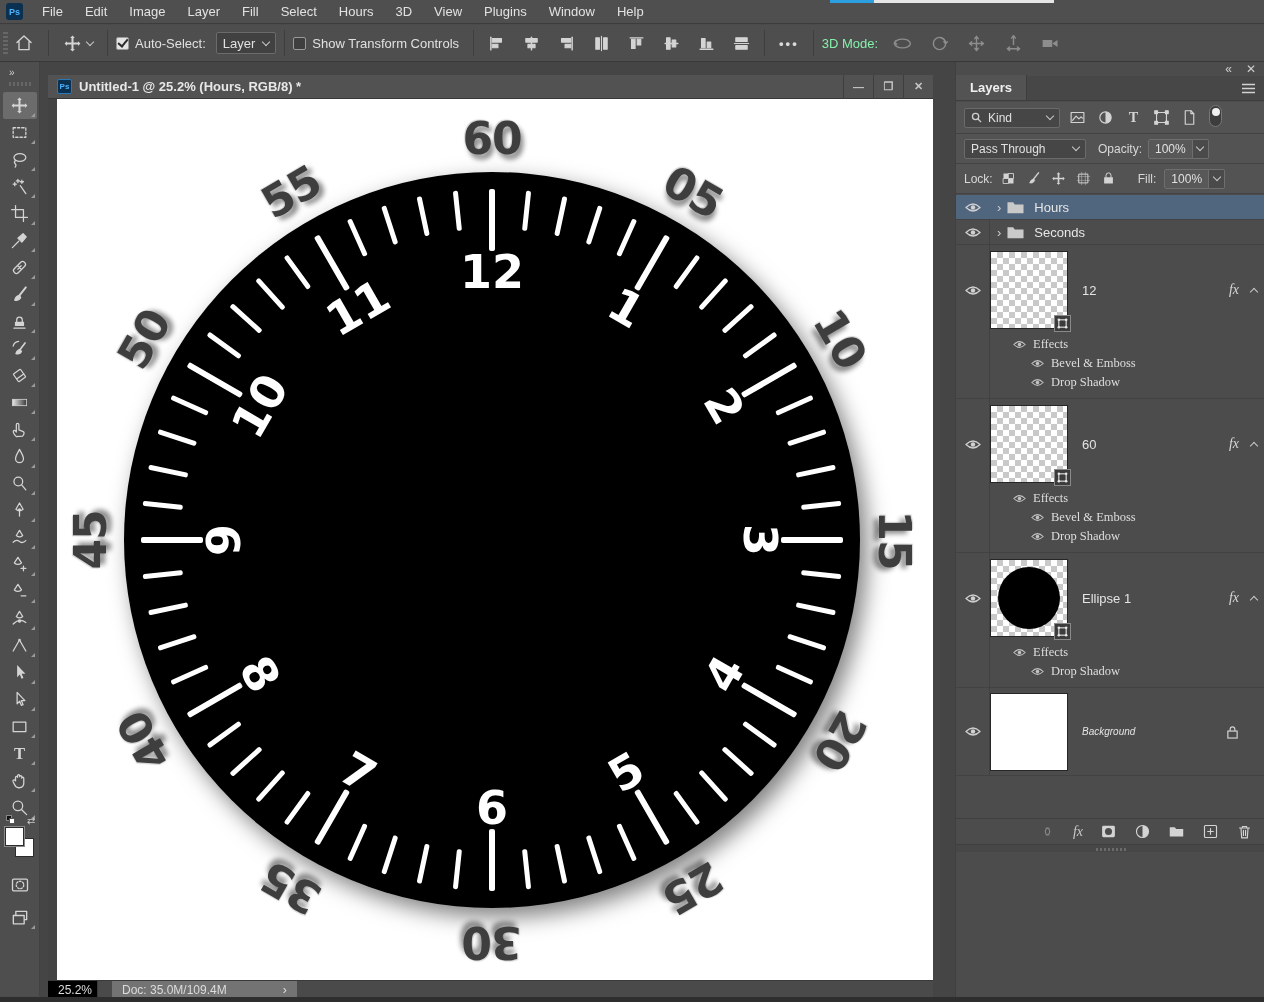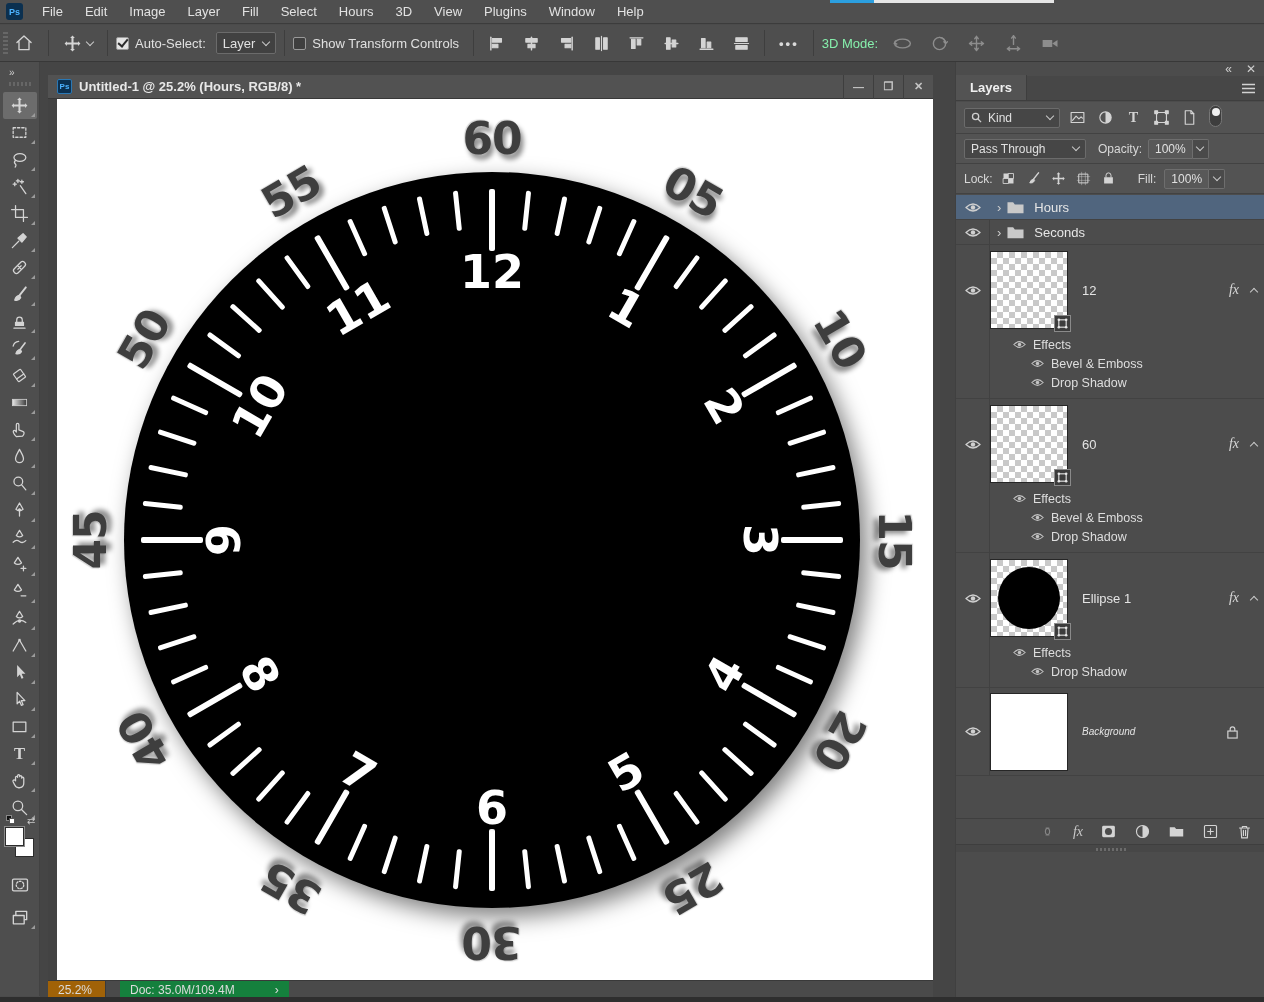--- a/index.html
+++ b/index.html
@@ -73,22 +73,22 @@
     background:#000; box-shadow:7px 9px 22px rgba(0,0,0,0.5); }
   .tick { position:absolute; left:50%; top:50%; background:#fff; border-radius:2px; }
   .clock-num { position:absolute; left:50%; top:50%; font-family:"DejaVu Sans", sans-serif; font-weight:bold;
     white-space:nowrap; }
   .hour-num { color:#fff; font-size:46px; text-shadow:2px 3px 4px rgba(0,0,0,0.55); }
   .sec-num { color:#3e3e3e; font-size:44px; letter-spacing:-1px;
     text-shadow:3px 5px 5px rgba(0,0,0,0.45), -1px -1px 1px rgba(130,130,130,0.35); }
 
   #doc-statusbar { position:absolute; left:0; bottom:0; width:885px; height:18px; background:#4a4a4a;
     border-top:1px solid #393939; display:flex; align-items:center; font-size:12px; color:#dcdcdc; }
-  #status-zoom { width:58px; height:18px; line-height:18px; padding-left:10px; background:#a16207; border-right:1px solid #3a3a3a;}
-  #status-doc { margin-left:14px; height:18px; line-height:18px; background:#15803d; padding:0 10px; display:flex; gap:40px;align-items:center;}
+  #status-zoom { width:50px; height:18px; line-height:18px; padding-left:10px; background:#000000; border-right:1px solid #3a3a3a;}
+  #status-doc { margin-left:14px; height:18px; line-height:18px; background:#737373; padding:0 10px; display:flex; gap:56px;align-items:center;}
   #bottom-strip { position:absolute; left:0; bottom:0; width:1264px; height:5px; background:#2e2e2e; z-index:50;}
 
   
   #rightpane { position:absolute; left:955px; top:58px; width:309px; height:944px; background:#4c4c4c;
     border-left:1px solid #404040; }
   #panel-topicons { position:absolute; right:8px; top:4px; color:#cfcfcf; font-size:12px; display:flex; gap:14px;}
   #layers-tabrow { position:absolute; left:0; top:18px; width:309px; height:25px; background:#474747;
     border-bottom:1px solid #3e3e3e; display:flex; align-items:flex-end; }
   #layers-tab { background:#535353; height:25px; line-height:25px; padding:0 14px; font-weight:bold; color:#f0f0f0;
     border-right:1px solid #3e3e3e; font-size:13px; }
@@ -124,21 +124,21 @@
      background-size:12px 12px; }
   .thumb .circle { position:absolute; left:7px; top:7px; width:62px; height:62px; border-radius:50%; background:#000; }
   .thumb .badge { position:absolute; right:-4px; bottom:-4px; width:17px; height:17px; background:#3c3c3c;
     border:1px solid #8a8a8a; display:flex; align-items:center; justify-content:center; }
   .lname { margin-left:14px; font-size:13px; color:#e4e4e4; }
   .lname.italic { font-style:italic; font-size:10px; }
   .fx-label { position:absolute; right:26px; font-family:"Liberation Serif", serif; font-style:italic;
     color:#d8d8d8; font-size:14px; }
   .fx-caret { position:absolute; right:8px; }
   .lock-cell { position:absolute; right:26px; }
-  .fxrow { display:flex; align-items:center; height:19px; font-size:12.5px; color:#dedede; }
+  .fxrow { display:flex; align-items:center; height:19px; font-size:12.5px; color:#dedede;font-family:Liberation Serif, serif; }
   .fxrow .eff-eye { width:16px; display:flex; justify-content:center; margin-left:55px; flex:none;}
   .fxrow.sub .eff-eye { margin-left:73px; }
   .fxrow span { margin-left:6px; }
   .bg-row { height:88px; border-bottom:1px solid #424242; }
 
   #panel-footer { position:absolute; left:0; top:760px; width:309px; height:26px; border-top:1px solid #3f3f3f;
     display:flex; align-items:center; justify-content:flex-end; gap:17px; padding-right:12px; background:#4c4c4c;}
   #panel-footer-strip { position:absolute; left:0; top:786px; width:309px; height:8px; background:#474747;
     border-top:1px solid #3e3e3e;}
   #panel-footer-strip::after { content:""; position:absolute; left:50%; top:3px; width:30px; height:3px;

